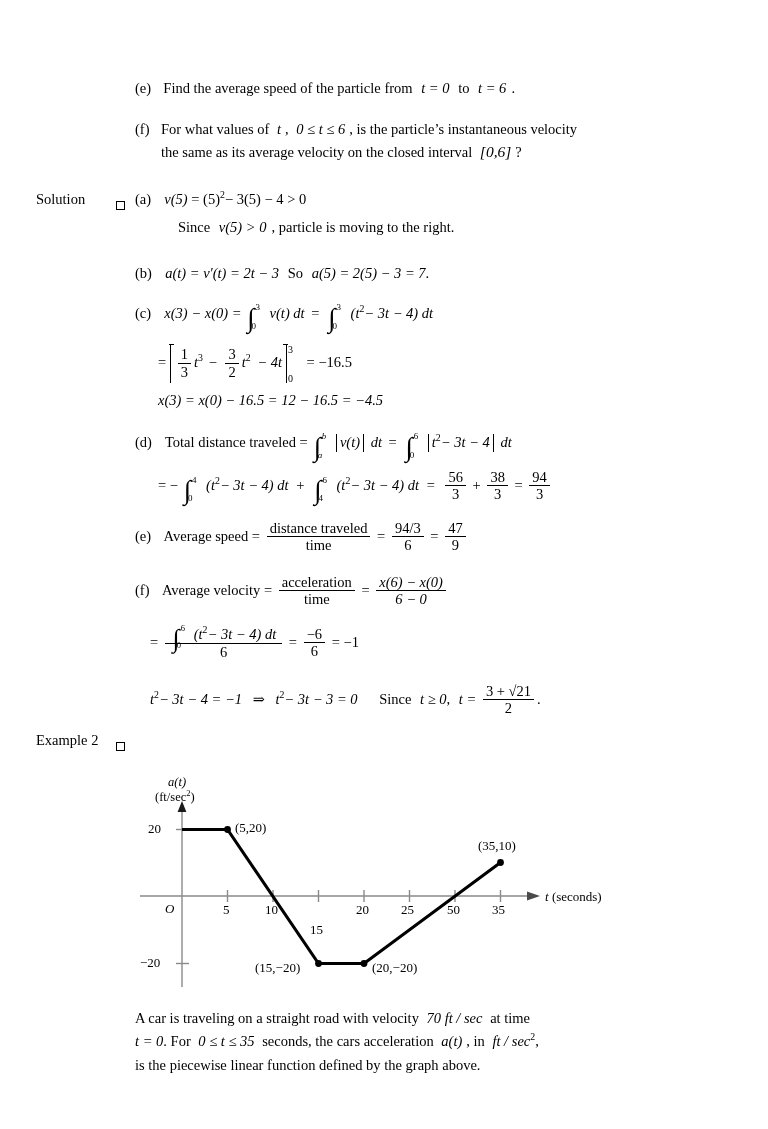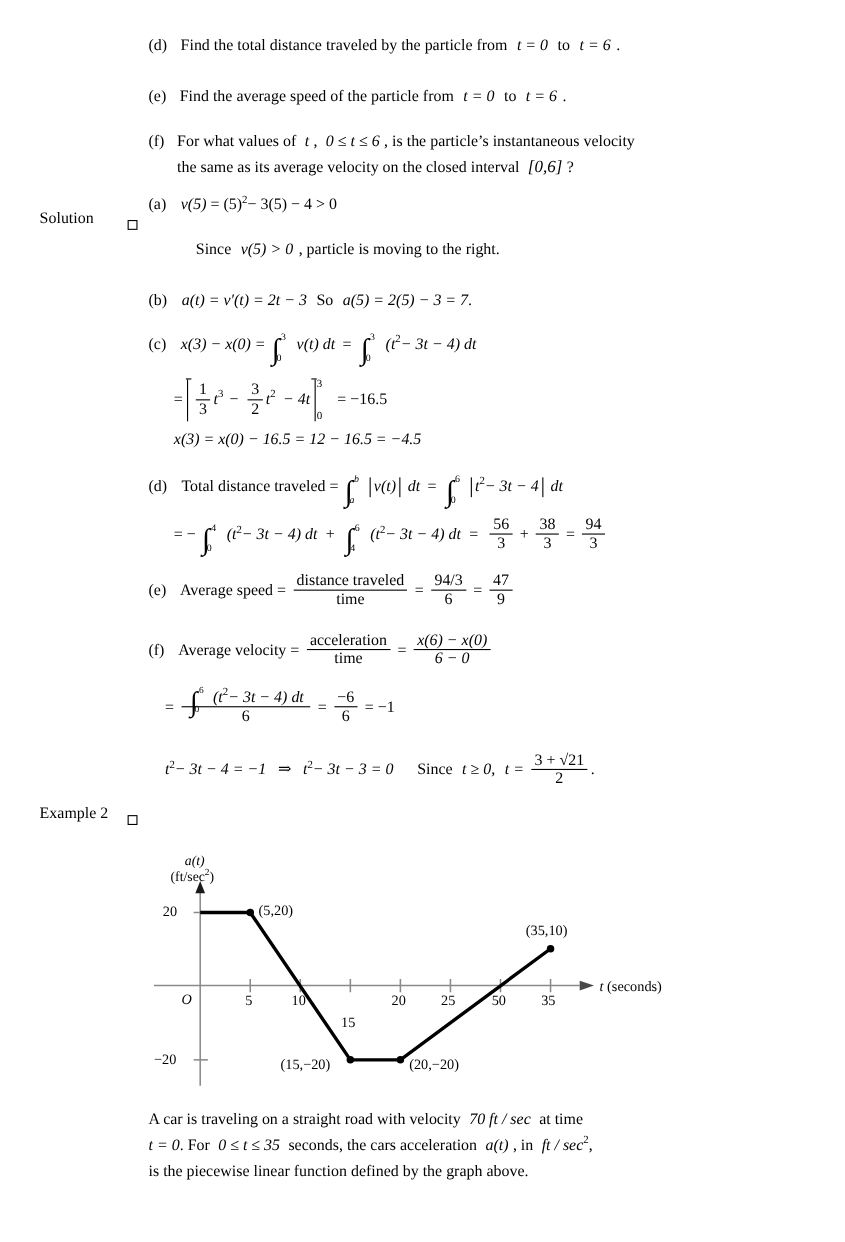--- a/index.html
+++ b/index.html
@@ -48,28 +48,20 @@
 
   
   #graph{position:absolute;left:0;top:760px;width:768px;height:240px;}
   .gtxt{position:absolute;white-space:nowrap;font-size:13px;}
 </style>
 </head>
 <body>
 
 <div class="page">
 
-  <div class="blk" style="left:135px;top:31px;width:520px;font-size:14.5px;line-height:1.45;">
-    <span>(d)</span>
-    <span style="display:inline-block;width:5px;"></span>
-    <span>Find the total distance traveled by the particle from</span>
-    <span class="math" style="margin:0 5px;">t = 0</span>
-    <span>to</span>
-    <span class="math" style="margin:0 5px;">t = 6</span><span>.</span>
-  </div>
 
   <div class="blk" style="left:135px;top:78px;width:520px;font-size:14.5px;line-height:1.45;">
     <span>(e)</span>
     <span style="display:inline-block;width:5px;"></span>
     <span>Find the average speed of the particle from</span>
     <span class="math" style="margin:0 5px;">t = 0</span>
     <span>to</span>
     <span class="math" style="margin:0 5px;">t = 6</span><span>.</span>
   </div>
 
@@ -84,21 +76,21 @@
       <span>the same as its average velocity on the closed interval</span>
       <span class="math" style="margin:0 4px;font-size:15.5px;">[0,6]</span><span>?</span>
     </div>
   </div>
 
   <div class="lbl" style="left:36px;top:191px;font-size:14.5px;">Solution</div>
   <div class="lbl" style="left:116px;top:196px;">
     <span class="bullet"></span>
   </div>
 
-  <div class="blk" style="left:135px;top:178px;font-size:14.5px;">
+  <div class="blk" style="left:135px;top:191px;font-size:14.5px;">
     <span>(a)</span>
     <span style="display:inline-block;width:6px;"></span>
     <span class="math">v(5)</span>
     <span class="up"> = (5)</span><sup class="up">2</sup><span class="up">− 3(5) − 4 &gt; 0</span>
   </div>
   <div class="blk" style="left:178px;top:219px;font-size:14.5px;">
     <span>Since</span>
     <span class="math" style="margin:0 5px;">v(5) &gt; 0</span><span>, particle is moving to the right.</span>
   </div>
 

